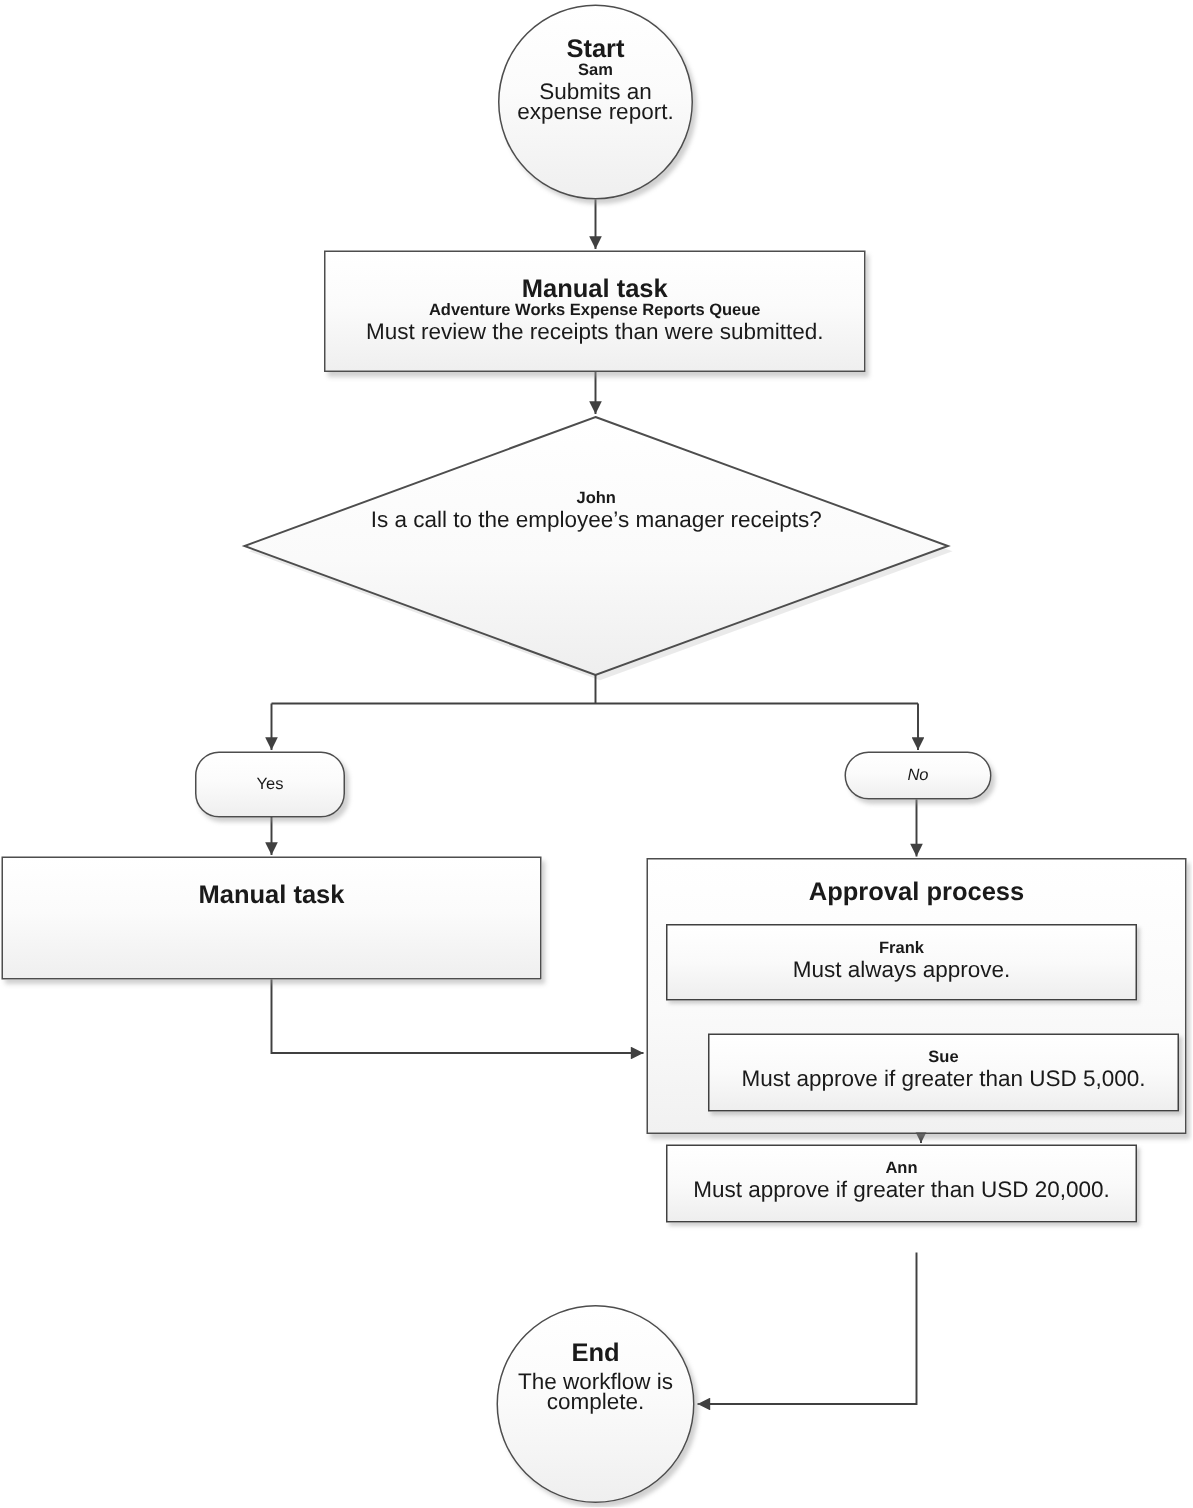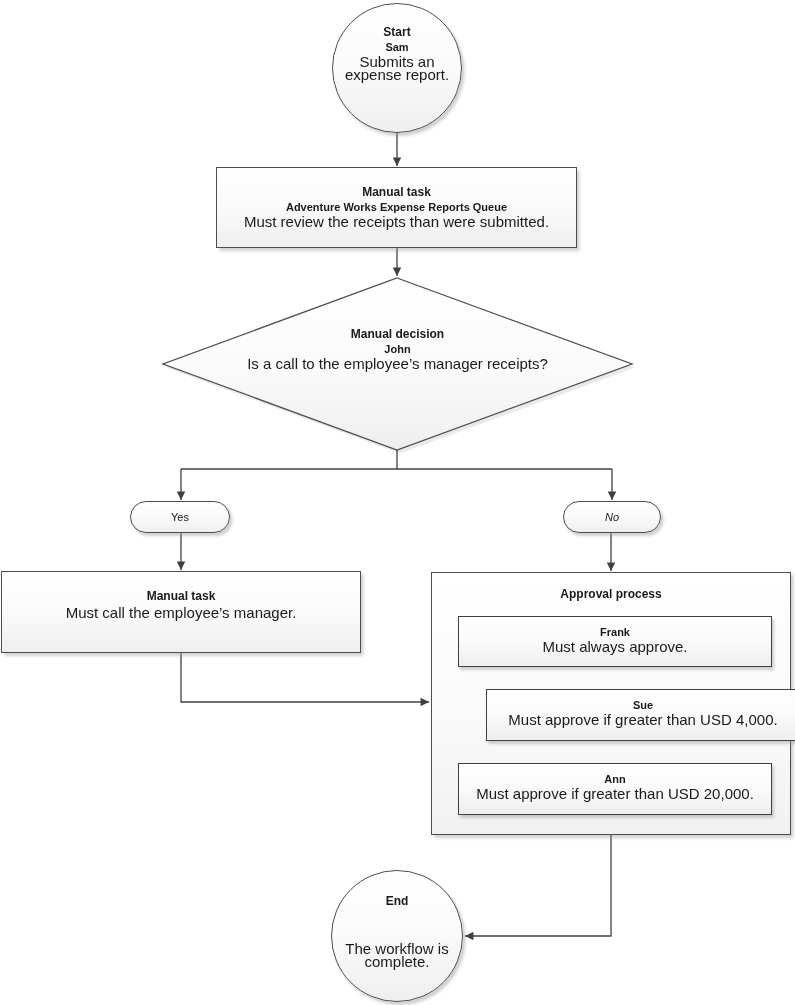--- a/index.html
+++ b/index.html
@@ -31,62 +31,62 @@
   }
   .circle { border-radius: 50%; }
   .pill {
     border-radius: 16px;
     display: flex;
     align-items: center;
     justify-content: center;
     font-size: 11px;
   }
   .title {
-    font-size: 12px;
+    font-size: 17px;
     font-weight: bold;
     line-height: 17px;
     color: #1a1a1a;
   }
   .sub {
     font-size: 11px;
     font-weight: bold;
     line-height: 13px;
   }
   .desc {
     font-size: 15px;
     line-height: 13px;
     margin-top: 1px;
   }
   
   #start-node   { left: 332px; top: 3px;   width: 130px; height: 130px; padding-top: 20px; }
   #review-node  { left: 216px; top: 167px; width: 361px; height: 81px;  padding-top: 16px; }
   #decision-text{ position: absolute; left: 163px; top: 326px; width: 469px; text-align: center; }
   #decision-text .sub { }
-  #yes-pill     { left: 130px; top: 501px; width: 100px; height: 32px; }
+  #yes-pill     { left: 130px; top: 501px; width: 100px; height: 44px; }
   #no-pill      { left: 563px; top: 501px; width: 98px;  height: 32px; font-style: italic; }
   #call-node    { left: 1px;   top: 571px; width: 360px; height: 82px; padding-top: 16px; }
-  #approval-node{ left: 431px; top: 572px; width: 360px; height: 263px; padding-top: 13px;
+  #approval-node{ left: 431px; top: 572px; width: 360px; height: 184px; padding-top: 13px;
                   background: linear-gradient(180deg, #ffffff 0%, #fafafa 55%, #f1f1f1 100%); }
   .step-box {
     position: absolute;
     box-sizing: border-box;
-    left: 26px;
+    left: 12px;
     width: 314px;
     border: 1.3px solid #404040;
     background: linear-gradient(180deg, #ffffff 0%, #fafafa 50%, #eeeeee 100%);
     box-shadow: 2px 2.5px 2.5px rgba(150,150,150,0.45);
     text-align: center;
     padding-top: 9px;
   }
   .step-box .sub { margin-top: 0; }
   #step-frank { top: 43px;  height: 51px; }
   #step-sue   { top: 116px; height: 52px; margin-left: 28px; }
   #step-ann   { top: 190px; height: 52px; }
   #end-node   { left: 331px; top: 870px; width: 132px; height: 132px; padding-top: 22px; }
-  #end-node .desc { margin-top: 32px; text-align: center; }
+  #end-node .desc { margin-top: 5px; text-align: center; }
 </style>
 </head>
 <body>
 
 <div id="canvas">
 
   <svg id="connector-layer" viewBox="0 0 795 1005" xmlns="http://www.w3.org/2000/svg">
     <defs>
       <marker id="arrow" viewBox="0 0 10 10" refX="10" refY="5" markerWidth="8" markerHeight="6.5" orient="auto-start-reverse">
         <path d="M0 0 L10 5 L0 10 z" fill="#404040"></path>
@@ -120,48 +120,46 @@
     <div class="desc">Submits an expense report.</div>
   </div>
 
   <div id="review-node" class="node">
     <div class="title">Manual task</div>
     <div class="sub">Adventure Works Expense Reports Queue</div>
     <div class="desc">Must review the receipts than were submitted.</div>
   </div>
 
   <div id="decision-text">
-    <div class="title">Manual decision</div>
     <div class="sub">John</div>
     <div class="desc">Is a call to the employee’s manager receipts?</div>
   </div>
 
   <div id="yes-pill" class="node pill">
     <span>Yes</span>
   </div>
   <div id="no-pill" class="node pill">
     <span>No</span>
   </div>
 
   <div id="call-node" class="node">
     <div class="title">Manual task</div>
-    <div class="desc">Must call the employee’s manager.</div>
   </div>
 
   <div id="approval-node" class="node">
     <div class="title">Approval process</div>
 
     <div id="step-frank" class="step-box">
       <div class="sub">Frank</div>
       <div class="desc">Must always approve.</div>
     </div>
 
     <div id="step-sue" class="step-box">
       <div class="sub">Sue</div>
-      <div class="desc">Must approve if greater than USD 4,000.</div>
+      <div class="desc">Must approve if greater than USD 5,000.</div>
     </div>
 
     <div id="step-ann" class="step-box">
       <div class="sub">Ann</div>
       <div class="desc">Must approve if greater than USD 20,000.</div>
     </div>
   </div>
 
   <div id="end-node" class="node circle">
     <div class="title">End</div>

